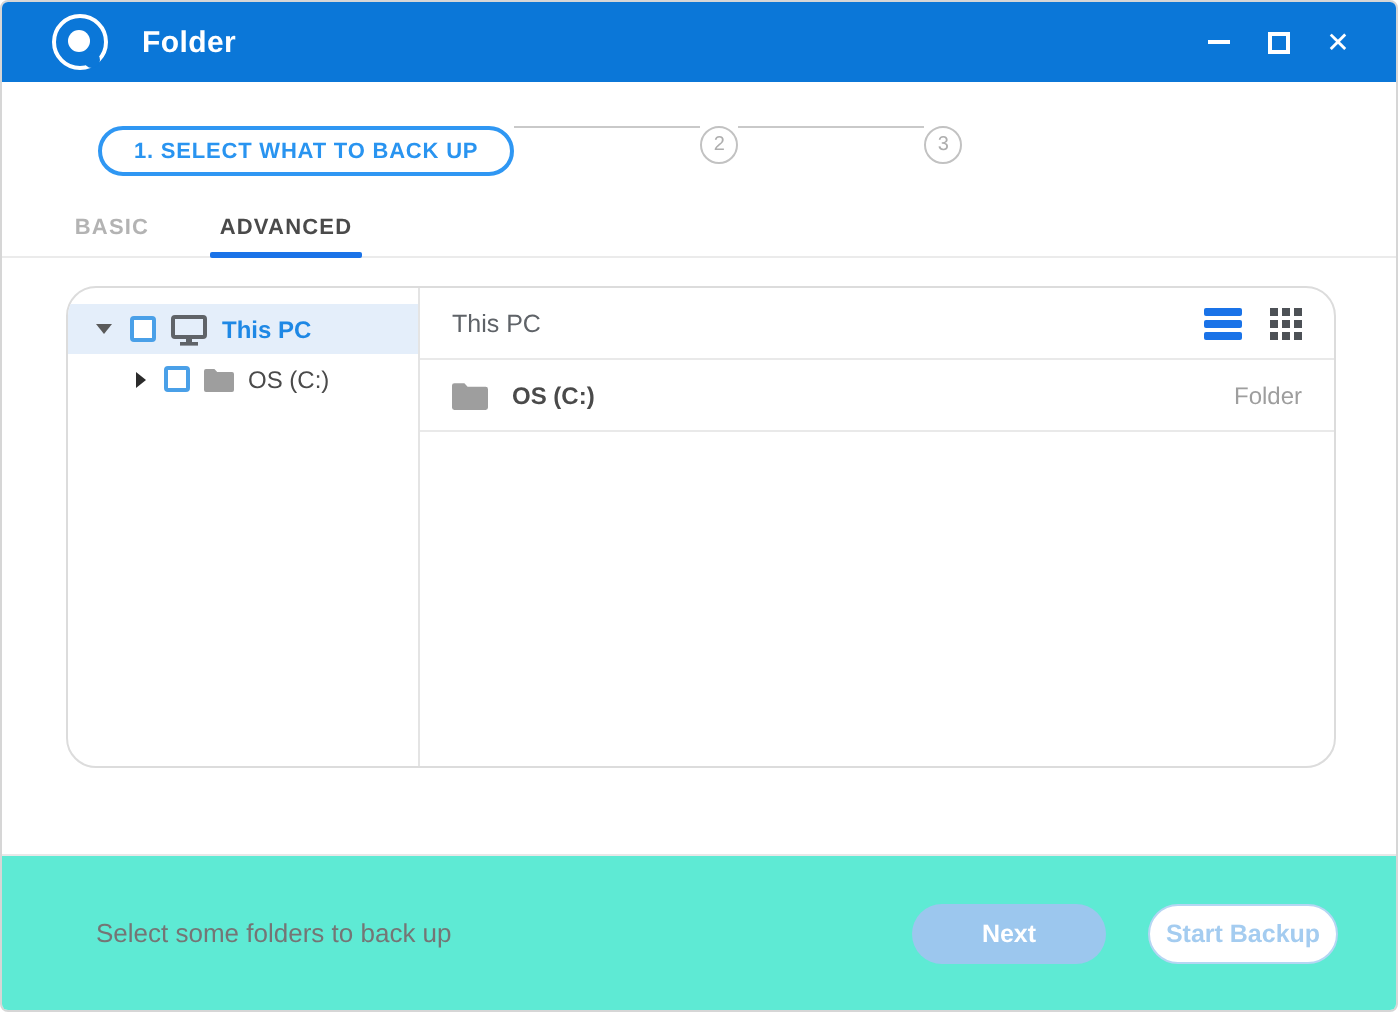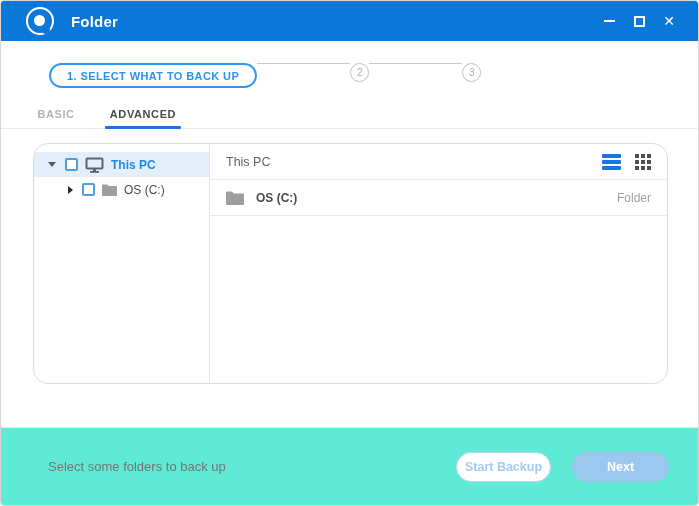--- a/index.html
+++ b/index.html
@@ -335,18 +335,18 @@
         </span>
         <span class="file-row-name">OS (C:)</span>
         <span class="file-row-type">Folder</span>
       </div>
     </div>
   </div>
 
   <div class="footer">
     <span class="footer-status">Select some folders to back up</span>
     <div class="footer-buttons">
+      <button class="btn btn-next">Next</button>
       <button class="btn btn-start">Start Backup</button>
-      <button class="btn btn-next">Next</button>
     </div>
   </div>
 
 </div>
 
 </body></html>

